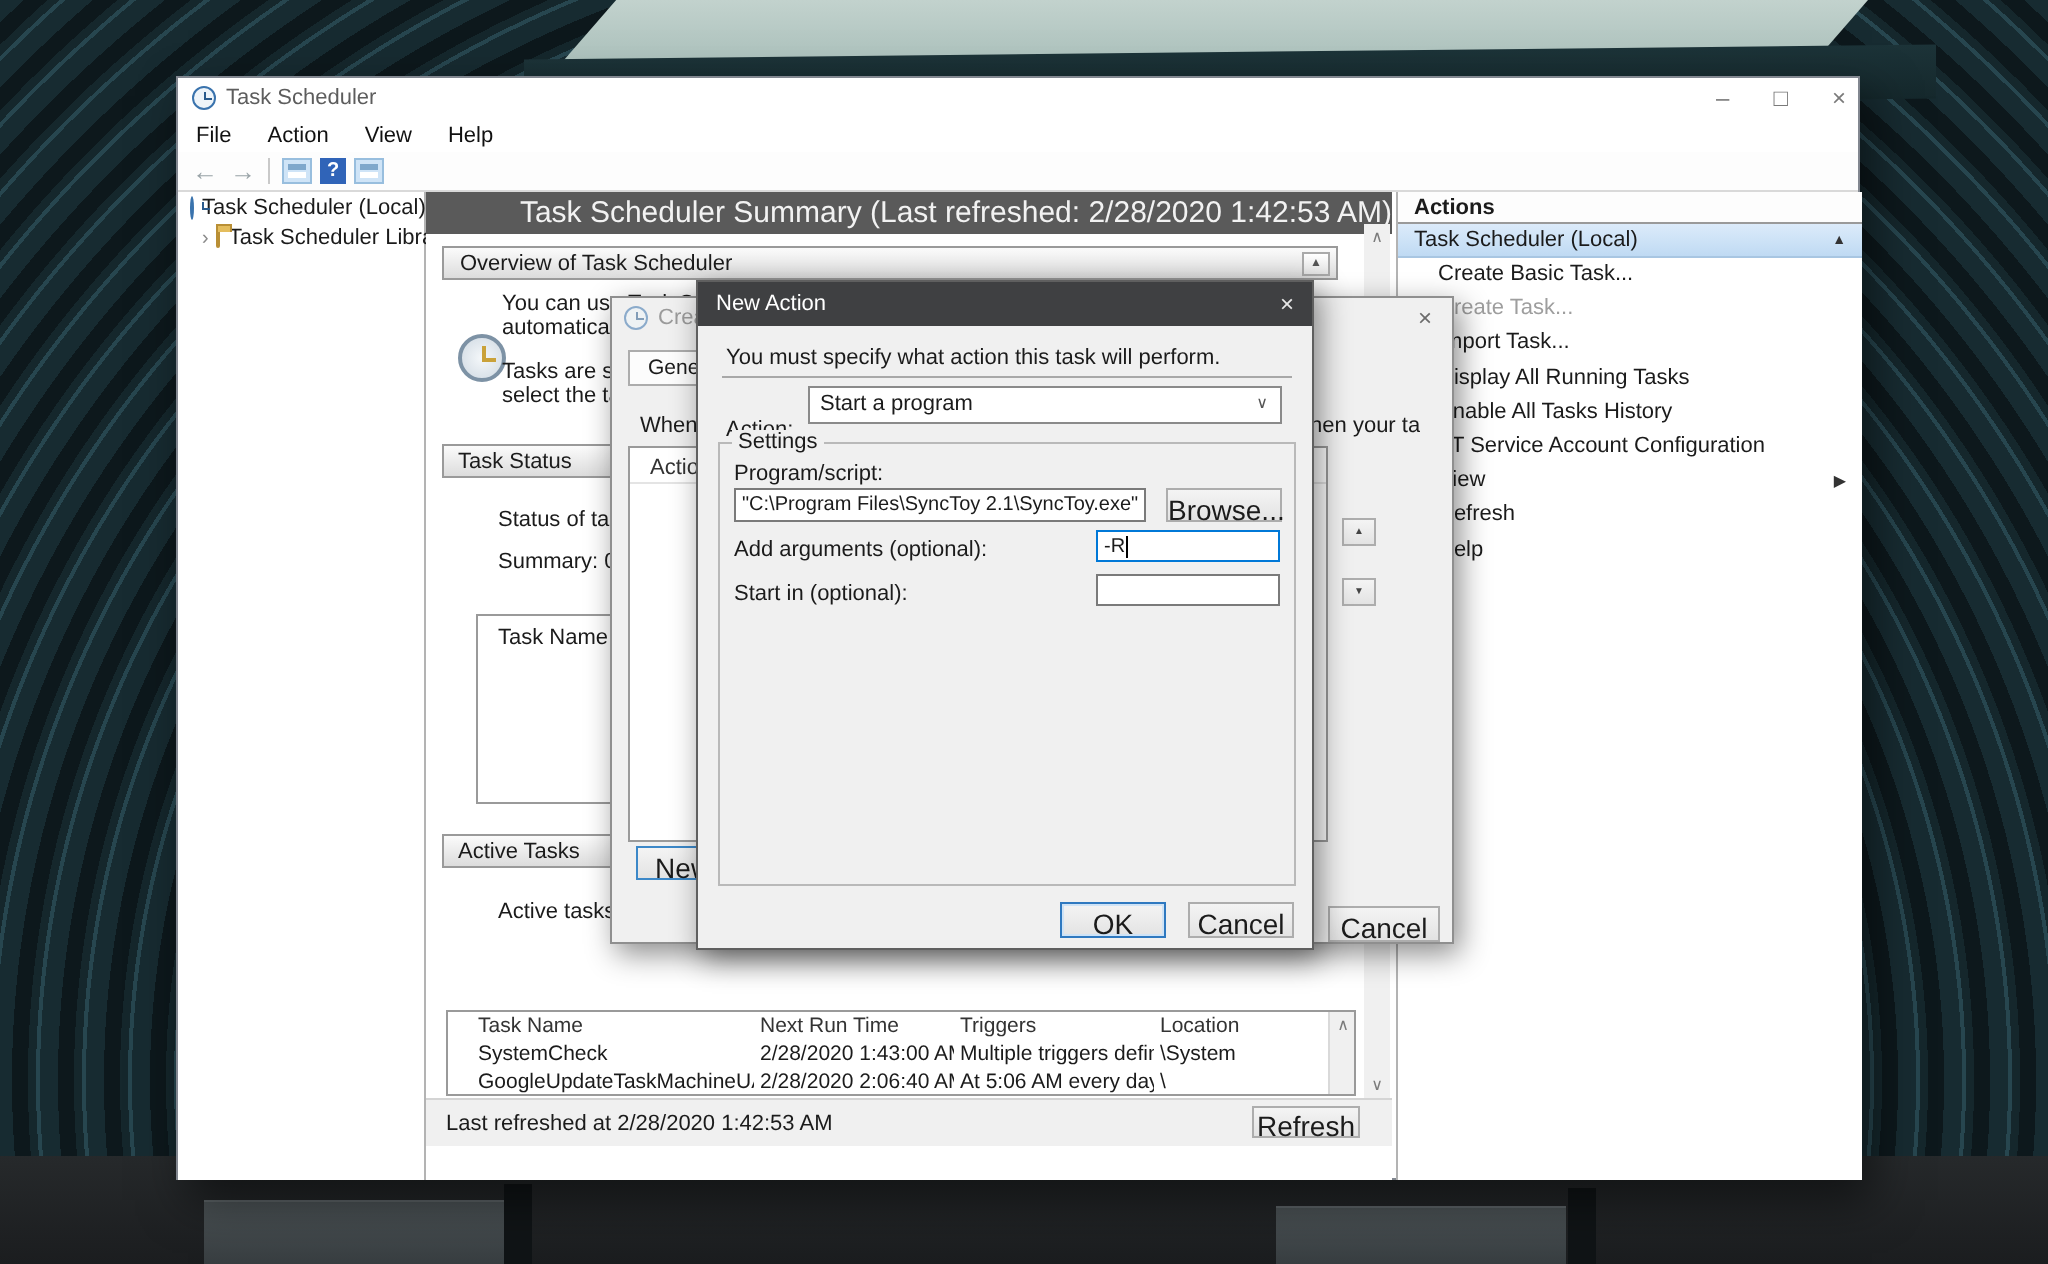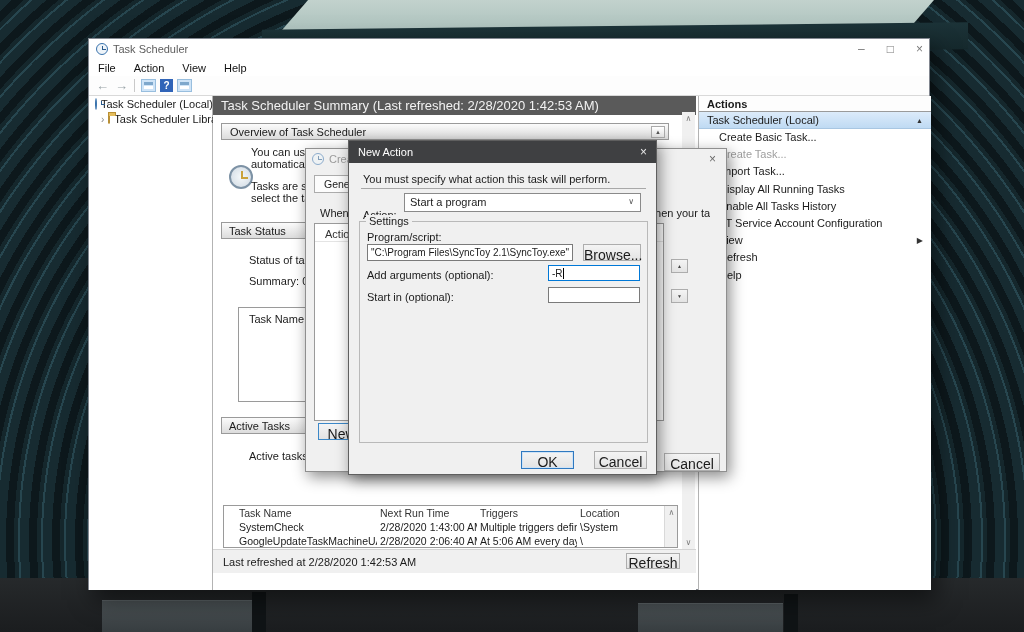--- a/index.html
+++ b/index.html
@@ -49,21 +49,21 @@
       border:1px solid #b98f35; border-radius:1px; position:relative; }
   .folder-ico::before { content:""; position:absolute; left:-1px; top:-3px; width:6px; height:3px;
       background:#e4bd5d; border:1px solid #b98f35; border-bottom:none; }
 
   
   .tree-pane { left:0; top:57px; width:124px; height:494px; background:#fff; border-right:1px solid #b3b3b3; }
   .tree-row { display:flex; align-items:center; gap:4px; padding:2px 0 1px 6px; white-space:nowrap; }
   .tree-exp { color:#8a8a8a; font-size:10px; width:8px; }
 
   .mid-pane { left:124px; top:57px; width:483px; height:494px; background:#fff; }
-  .sec-dark { background:#5a5a5a; color:#f2f2f2; font-size:13px; padding:2px 0 2px 8px; white-space:nowrap; overflow:hidden; }
+  .sec-dark { background:#5a5a5a; color:#f2f2f2; font-size:15px; padding:2px 0 2px 8px; white-space:nowrap; overflow:hidden;text-align:right; }
   .collapse-bar { position:absolute; left:8px; width:448px; height:17px; border:1px solid #9a9a9a;
       background:linear-gradient(#fbfbfb,#dcdcdc); display:flex; align-items:center; padding-left:7px; }
   .collapse-btn { position:absolute; right:3px; top:2px; width:14px; height:12px; border:1px solid #aaa;
       background:linear-gradient(#fff,#e4e4e4); font-size:6px; color:#555; text-align:center; line-height:11px; }
   .nowrap { white-space:nowrap; overflow:hidden; }
   .mid-scroll { position:absolute; left:469px; top:16px; width:13px; height:437px; background:#f0f0f0; }
   .scroll-arrow { position:absolute; left:0; width:13px; height:13px; color:#7b7b7b; font-size:8px; text-align:center; line-height:13px; }
   .box { border:1px solid #9a9a9a; background:#fff; }
   .tbl { position:absolute; left:10px; top:409px; width:455px; height:43px; border:1px solid #9a9a9a; background:#fff; font-size:10.5px; }
   .tbl-row { position:absolute; left:0; width:440px; height:14px; white-space:nowrap; }
@@ -289,17 +289,17 @@
     <span class="abs btn" style="left:234px;top:103px;width:58px;height:17px;padding-top:2px;">Browse...</span>
 
     <span class="abs" style="left:18px;top:128px;">Add arguments (optional):</span>
     <div class="abs field focus" style="left:199px;top:124px;width:92px;height:16px;">
       <span>-R</span><span class="caret"></span>
     </div>
 
     <span class="abs" style="left:18px;top:150px;">Start in (optional):</span>
     <div class="abs field" style="left:199px;top:146px;width:92px;height:16px;"></div>
 
-    <span class="abs btn" style="left:172px;top:310px;width:53px;height:18px;padding-top:2px;border:1px solid #2f79c0;box-shadow:inset 0 0 0 1px #cfe3f6;">OK</span>
+    <span class="abs btn" style="left:181px;top:310px;width:53px;height:18px;padding-top:2px;border:1px solid #2f79c0;box-shadow:inset 0 0 0 1px #cfe3f6;">OK</span>
     <span class="abs btn" style="left:245px;top:310px;width:53px;height:18px;padding-top:2px;">Cancel</span>
   </div>
 
 </div>
 
 </body></html>

